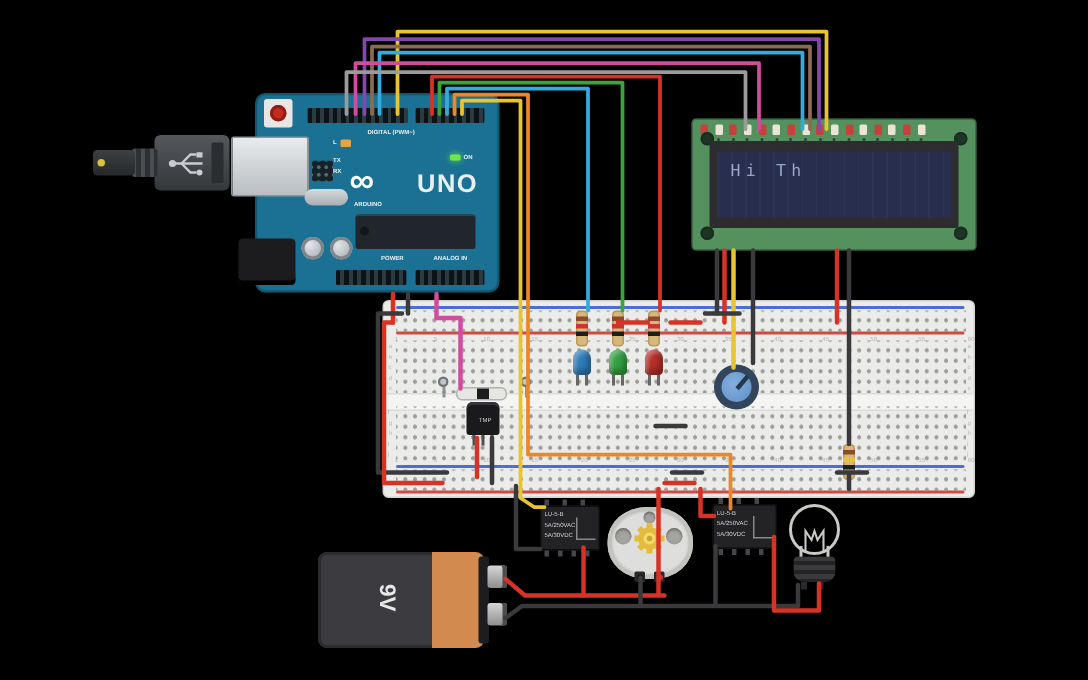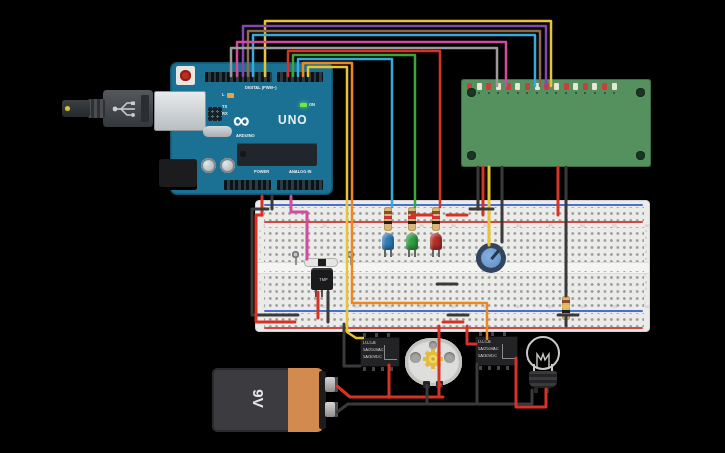--- a/index.html
+++ b/index.html
@@ -24,21 +24,21 @@
   #usb-end .tip{position:absolute;left:3px;top:6px;width:5px;height:5px;border-radius:50%;background:#d8c23a;}
   #power-jack{left:-11px;top:97px;width:38px;height:31px;background:#1c1c1e;border-radius:3px;position:absolute;box-shadow:inset 0 -3px 0 #000;}
   #xtal{left:33px;top:64px;width:29px;height:11px;background:linear-gradient(180deg,#d6dadd,#a8adb1);border-radius:6px;position:absolute;}
   #icsp{left:38px;top:45px;width:14px;height:14px;background:#16222a;border-radius:2px;position:absolute;
         background-image:radial-gradient(#5c6a72 1px,transparent 1.4px);background-size:5px 5px;background-position:2px 2px;}
   .cap{position:absolute;width:15px;height:15px;border-radius:50%;background:radial-gradient(circle at 35% 35%,#e3e7ea,#9aa0a5);box-shadow:inset 0 0 0 2px #7e868c;}
   #mcu{left:67px;top:81px;width:80px;height:23px;background:#20262b;border-radius:2px;position:absolute;box-shadow:inset 0 1px 0 #3a444b;}
   #mcu::before{content:"";position:absolute;left:3px;top:8px;width:6px;height:6px;border-radius:50%;background:#12171b;}
   .ard-label{position:absolute;color:#e9eef1;font-weight:bold;}
   #logo{left:63px;top:47px;color:#fff;font-size:23px;line-height:1;position:absolute;font-weight:bold;}
-  #uno-label{left:108px;top:51px;font-size:12px;letter-spacing:1px;}
+  #uno-label{left:108px;top:51px;font-size:17px;letter-spacing:1px;}
   #arduino-label{left:66px;top:72px;}
   #digital-label{left:75px;top:24px;}
   #power-label{left:84px;top:108px;}
   #analog-label{left:119px;top:108px;}
   .led-dot{position:absolute;border-radius:1px;}
   #on-led{left:130px;top:41px;width:7px;height:4px;background:#6fe84a;box-shadow:0 0 4px #6fe84a;}
   #l-led{left:57px;top:31px;width:7px;height:5px;background:#e8a33d;}
 
   
   #lcd{left:461px;top:79px;width:190px;height:88px;background:var(--lcd-board,#55915f);border-radius:3px;box-shadow:inset 0 0 0 1px rgba(0,0,0,.25);}
@@ -181,20 +181,25 @@
       <div class="pad cream" style="left: 112.15px;"></div>
       <div class="pad red" style="left: 121.8px;"></div>
       <div class="pad cream" style="left: 131.45px;"></div>
       <div class="pad red" style="left: 141.1px;"></div>
       <div class="pad cream" style="left: 150.75px;"></div>
     </div>
   <div class="screw" style="left:6px;top:9px;"></div>
   <div class="screw" style="left:175px;top:9px;"></div>
   <div class="screw" style="left:6px;top:72px;"></div>
   <div class="screw" style="left:175px;top:72px;"></div>
+  <div class="bezel">
+    <div class="screen">
+      <div class="lcd-text">Hi Th</div>
+    </div>
+  </div>
 </div>
 
 <div class="abs" id="breadboard">
   <div class="rail-line blue" style="top:3px;"></div>
   <div class="dots grouped" style="top:6px;height:14px;"></div>
   <div class="rail-line red" style="top:20px;"></div>
   <div class="dots" style="top:26px;height:36px;"></div>
   <div id="bb-gap"></div>
   <div class="dots" style="top:70px;height:36px;"></div>
   <div class="rail-line blue" style="top:109px;"></div>

